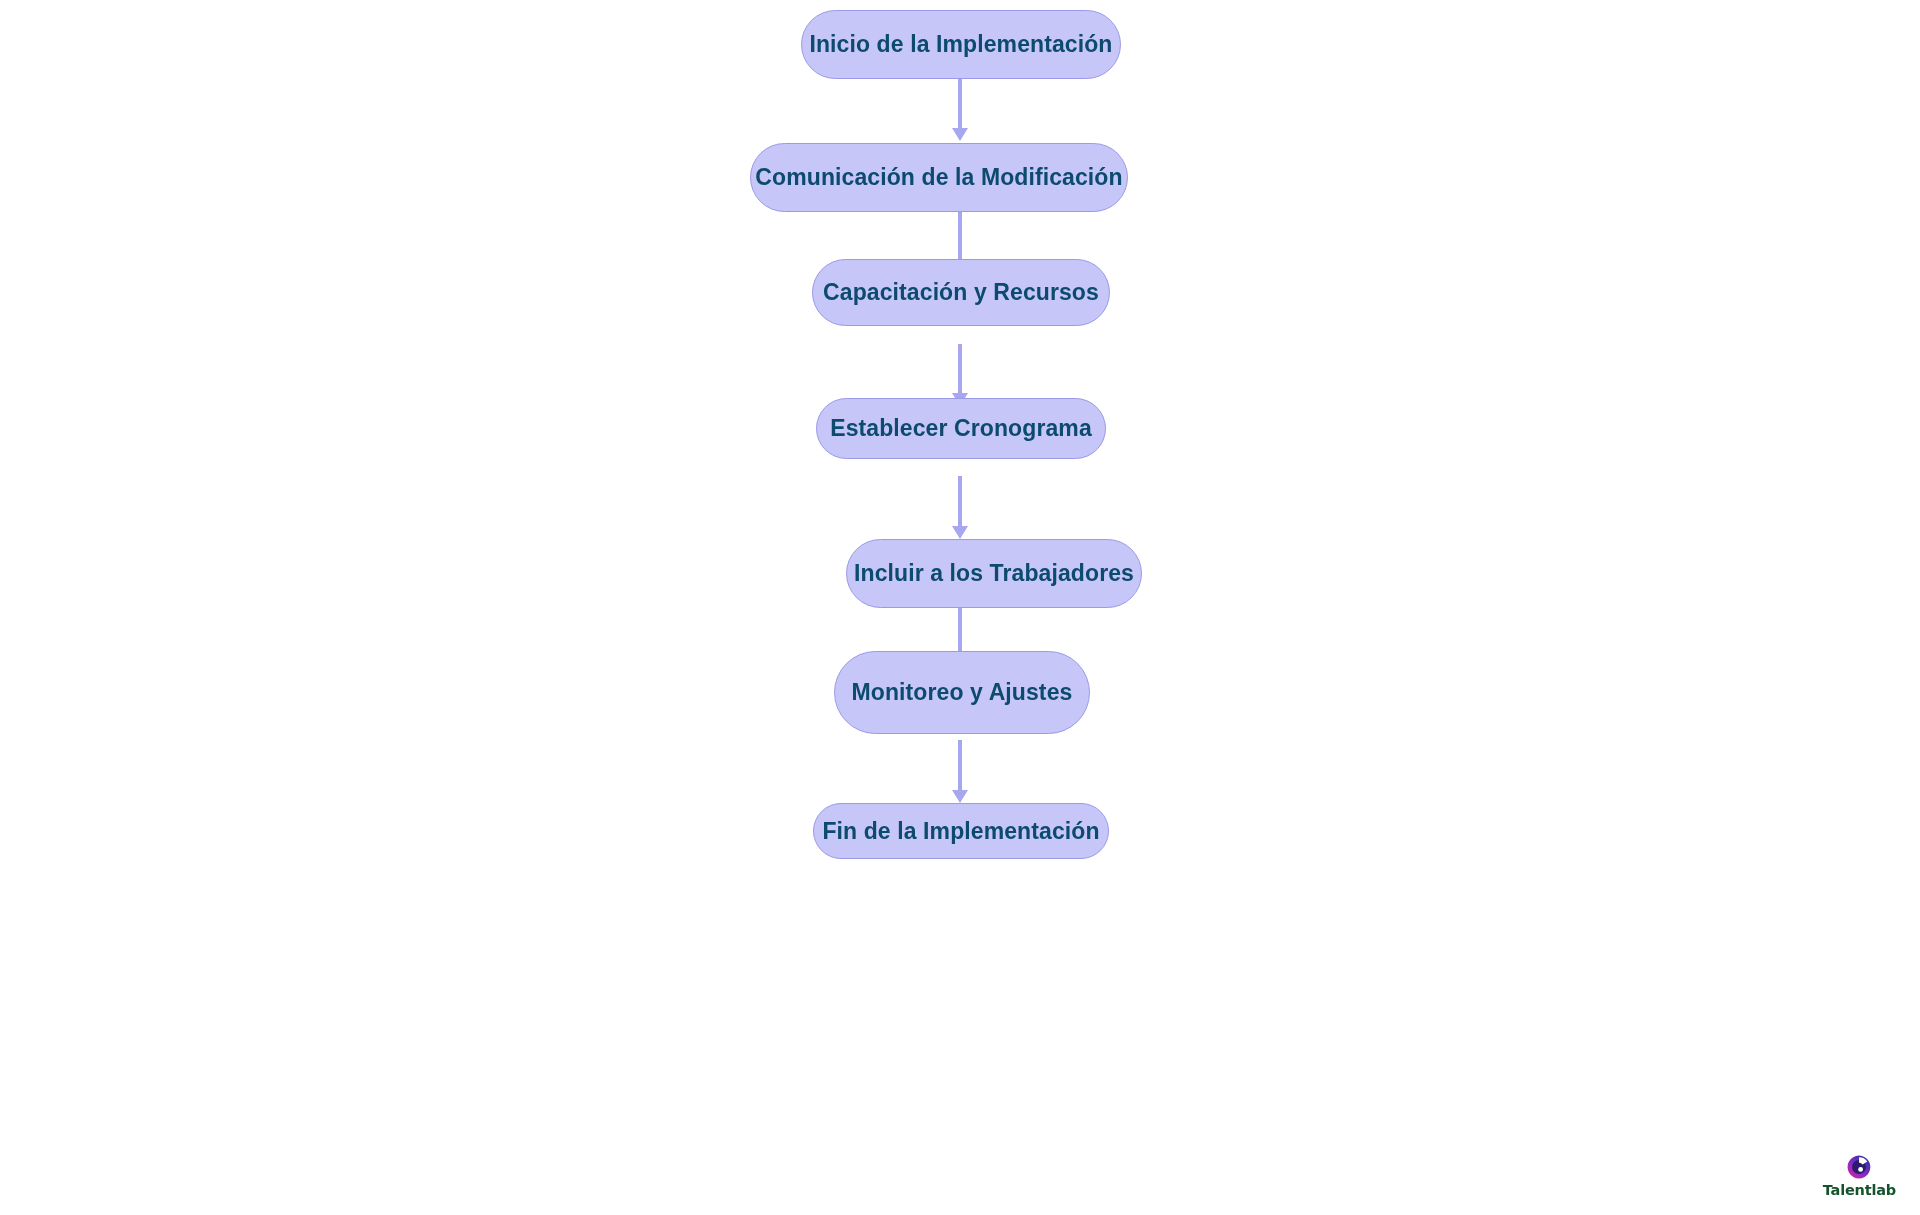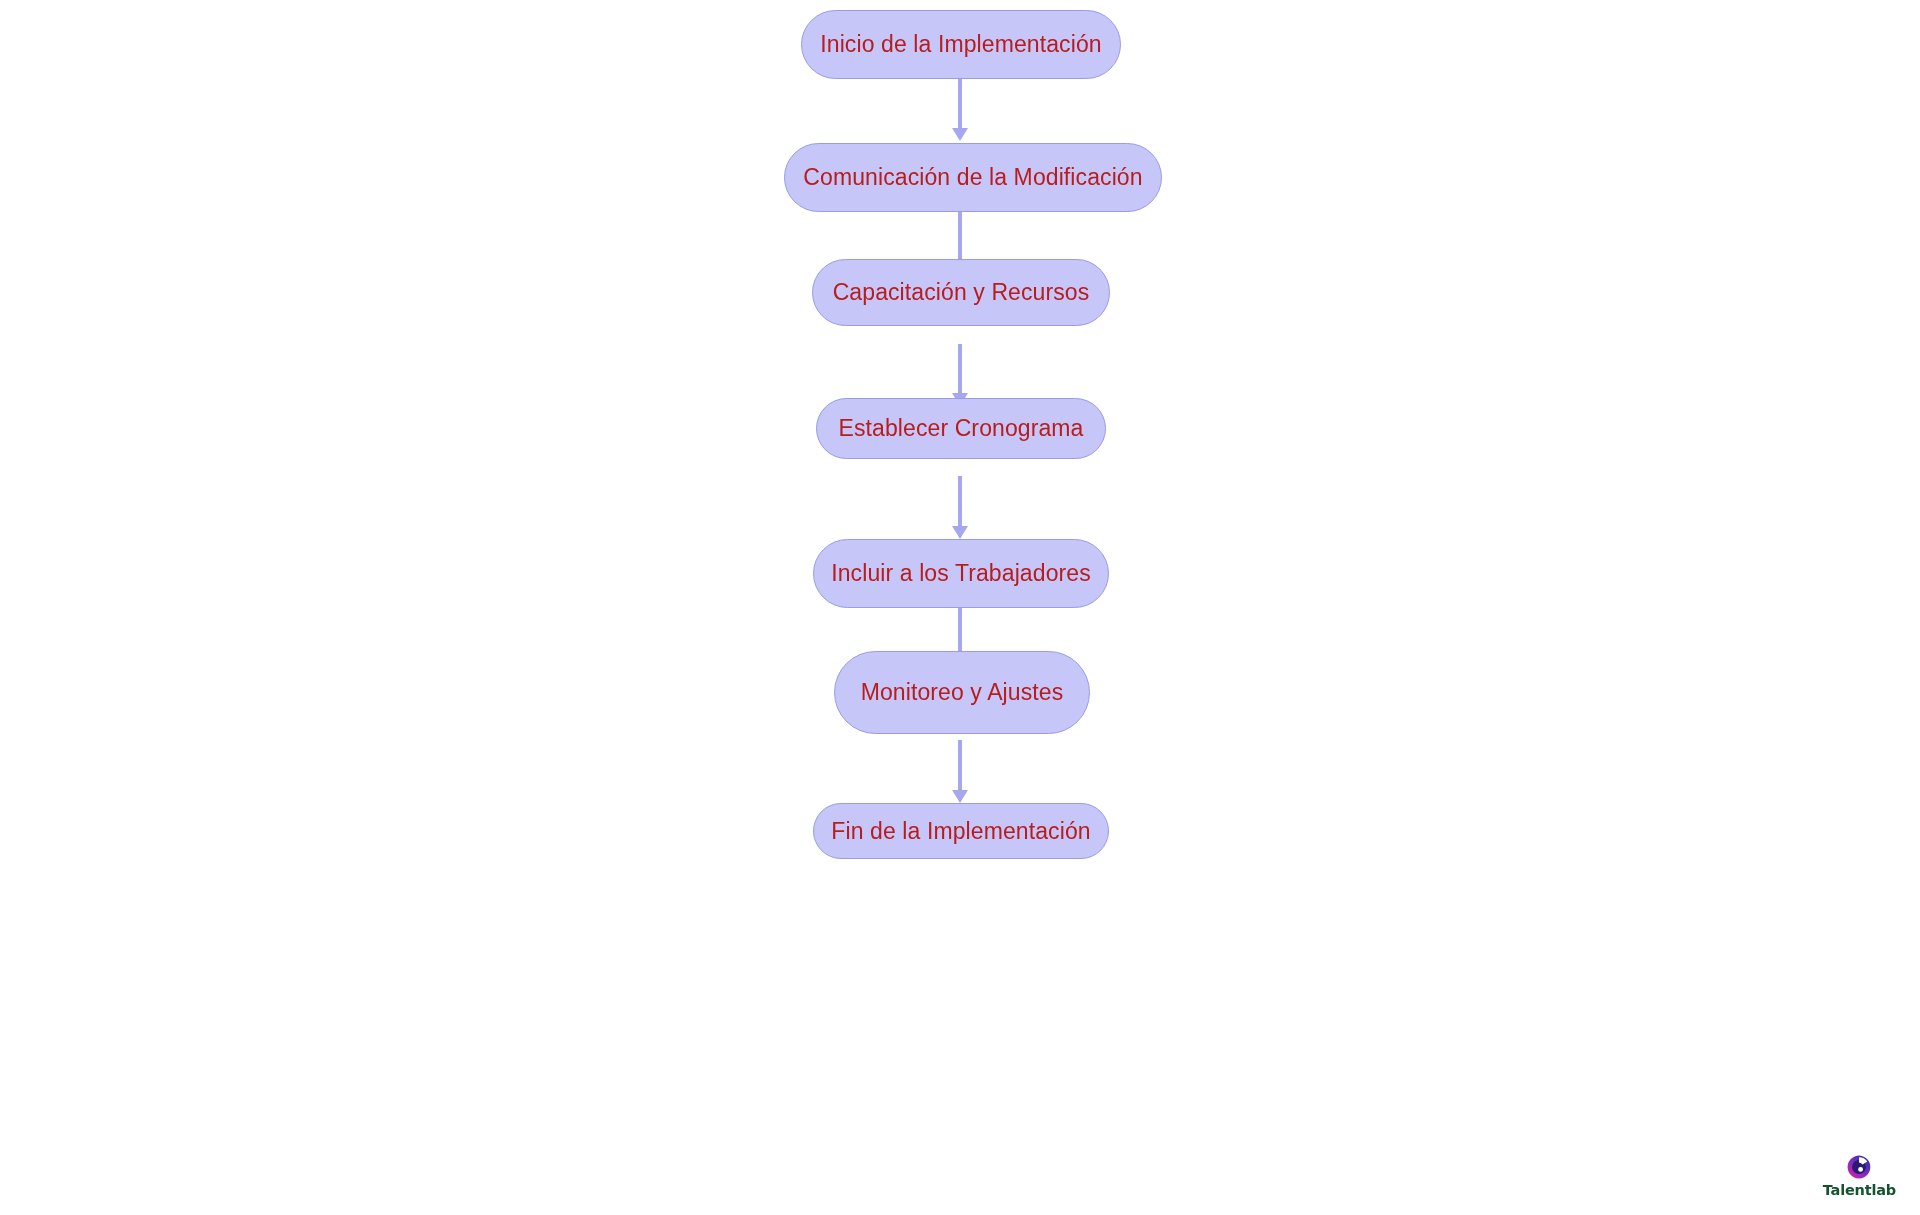--- a/index.html
+++ b/index.html
@@ -25,24 +25,24 @@
 
   .flow-node {
     position: absolute;
     box-sizing: border-box;
     background: #c6c6f9;
     border: 1.6px solid #9a9ae8;
     border-radius: 999px;
     display: flex;
     align-items: center;
     justify-content: center;
-    color: #b91c1c;
+    color: #0c4a6e;
     font-size: 23px;
     font-family: "Liberation Sans", sans-serif;
-    font-weight: 400;
+    font-weight: 700;
     letter-spacing: 0.1px;
     white-space: nowrap;
     user-select: none;
   }
 
   .connector {
     position: absolute;
     width: 0;
     height: 0;
   }
@@ -96,42 +96,42 @@
 
 <div id="flowchart-canvas">
 
   <div class="flow-node" style="left:801px; top:10px; width:320px; height:69px;">Inicio de la Implementación</div>
 
   <div class="connector" style="left:960px; top:79px;">
     <div class="stem" style="height:49px;"></div>
     <div class="head" style="top:49px;"></div>
   </div>
 
-  <div class="flow-node" style="left:784px; top:143px; width:378px; height:69px;">Comunicación de la Modificación</div>
+  <div class="flow-node" style="left:750px; top:143px; width:378px; height:69px;">Comunicación de la Modificación</div>
 
   <div class="connector" style="left:960px; top:212px;">
     <div class="stem" style="height:50px;"></div>
     <div class="head" style="top:50px;"></div>
   </div>
 
   <div class="flow-node" style="left:812px; top:259px; width:298px; height:67px;">Capacitación y Recursos</div>
 
   <div class="connector" style="left:960px; top:344px;">
     <div class="stem" style="height:49px;"></div>
     <div class="head" style="top:49px;"></div>
   </div>
 
   <div class="flow-node" style="left:816px; top:398px; width:290px; height:61px;">Establecer Cronograma</div>
 
   <div class="connector" style="left:960px; top:476px;">
     <div class="stem" style="height:50px;"></div>
     <div class="head" style="top:50px;"></div>
   </div>
 
-  <div class="flow-node" style="left:813px; top:539px; width:296px; height:69px;">Incluir a los Trabajadores</div>
+  <div class="flow-node" style="left:846px; top:539px; width:296px; height:69px;">Incluir a los Trabajadores</div>
 
   <div class="connector" style="left:960px; top:608px;">
     <div class="stem" style="height:50px;"></div>
     <div class="head" style="top:50px;"></div>
   </div>
 
   <div class="flow-node" style="left:834px; top:651px; width:256px; height:83px;">Monitoreo y Ajustes</div>
 
   <div class="connector" style="left:960px; top:740px;">
     <div class="stem" style="height:50px;"></div>

